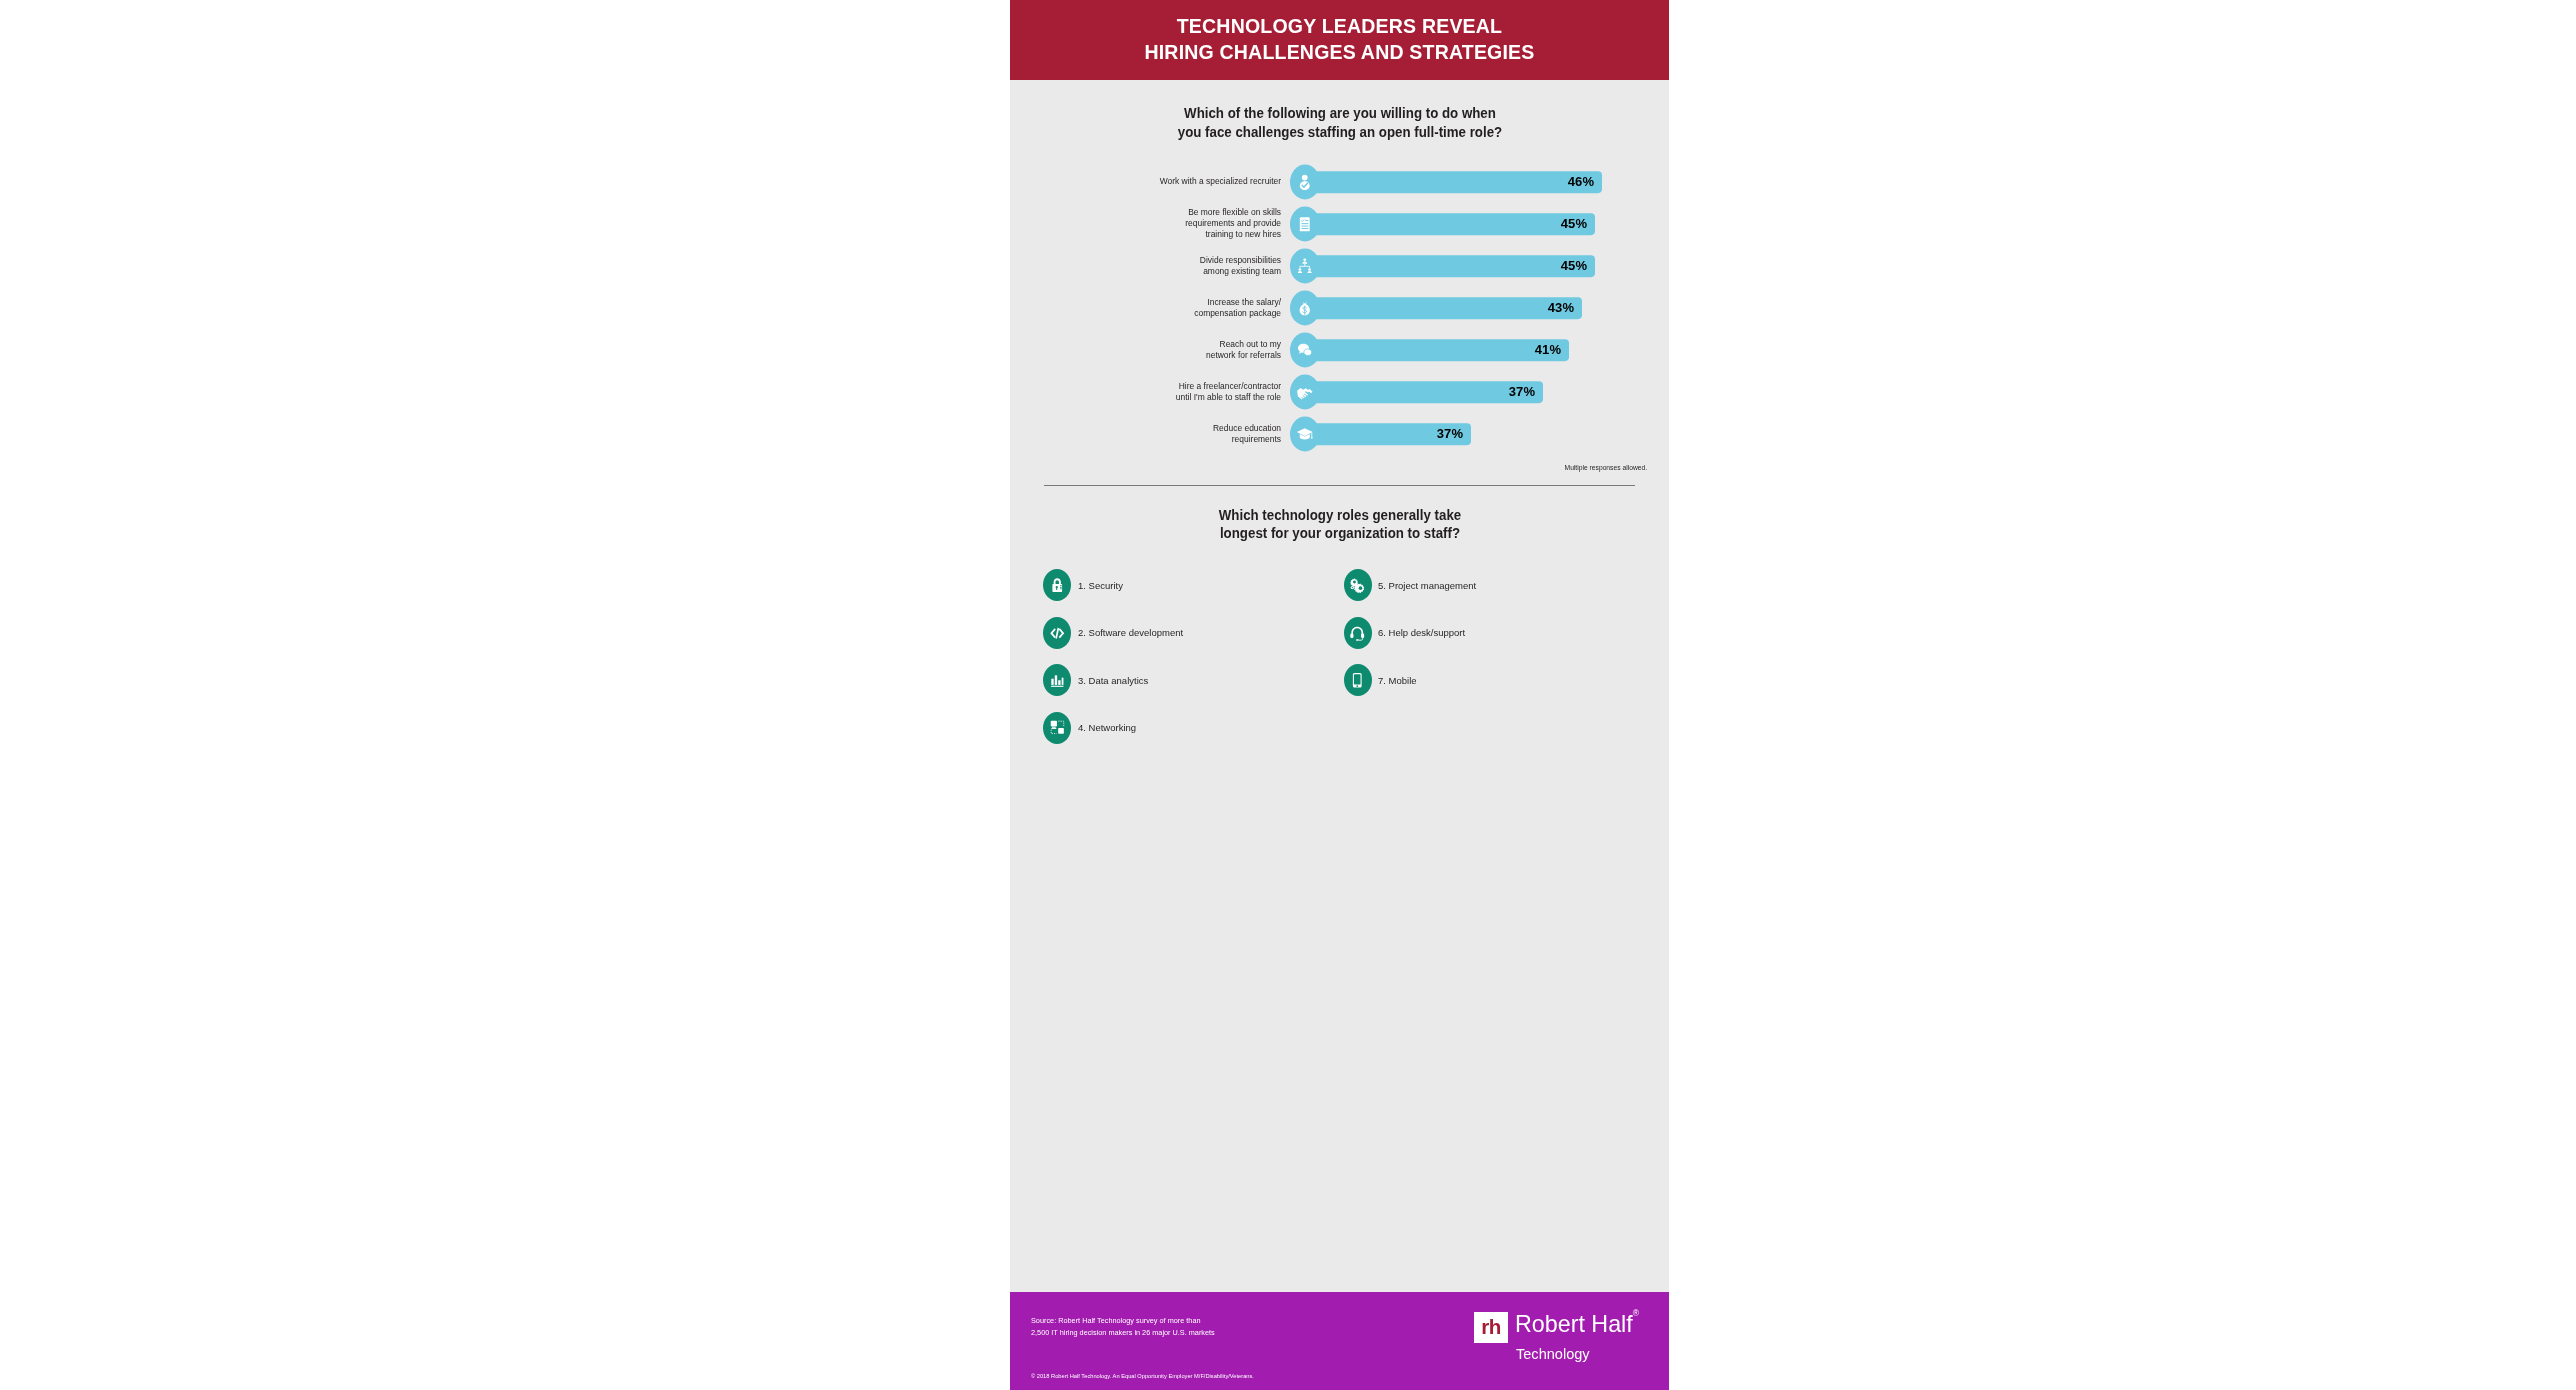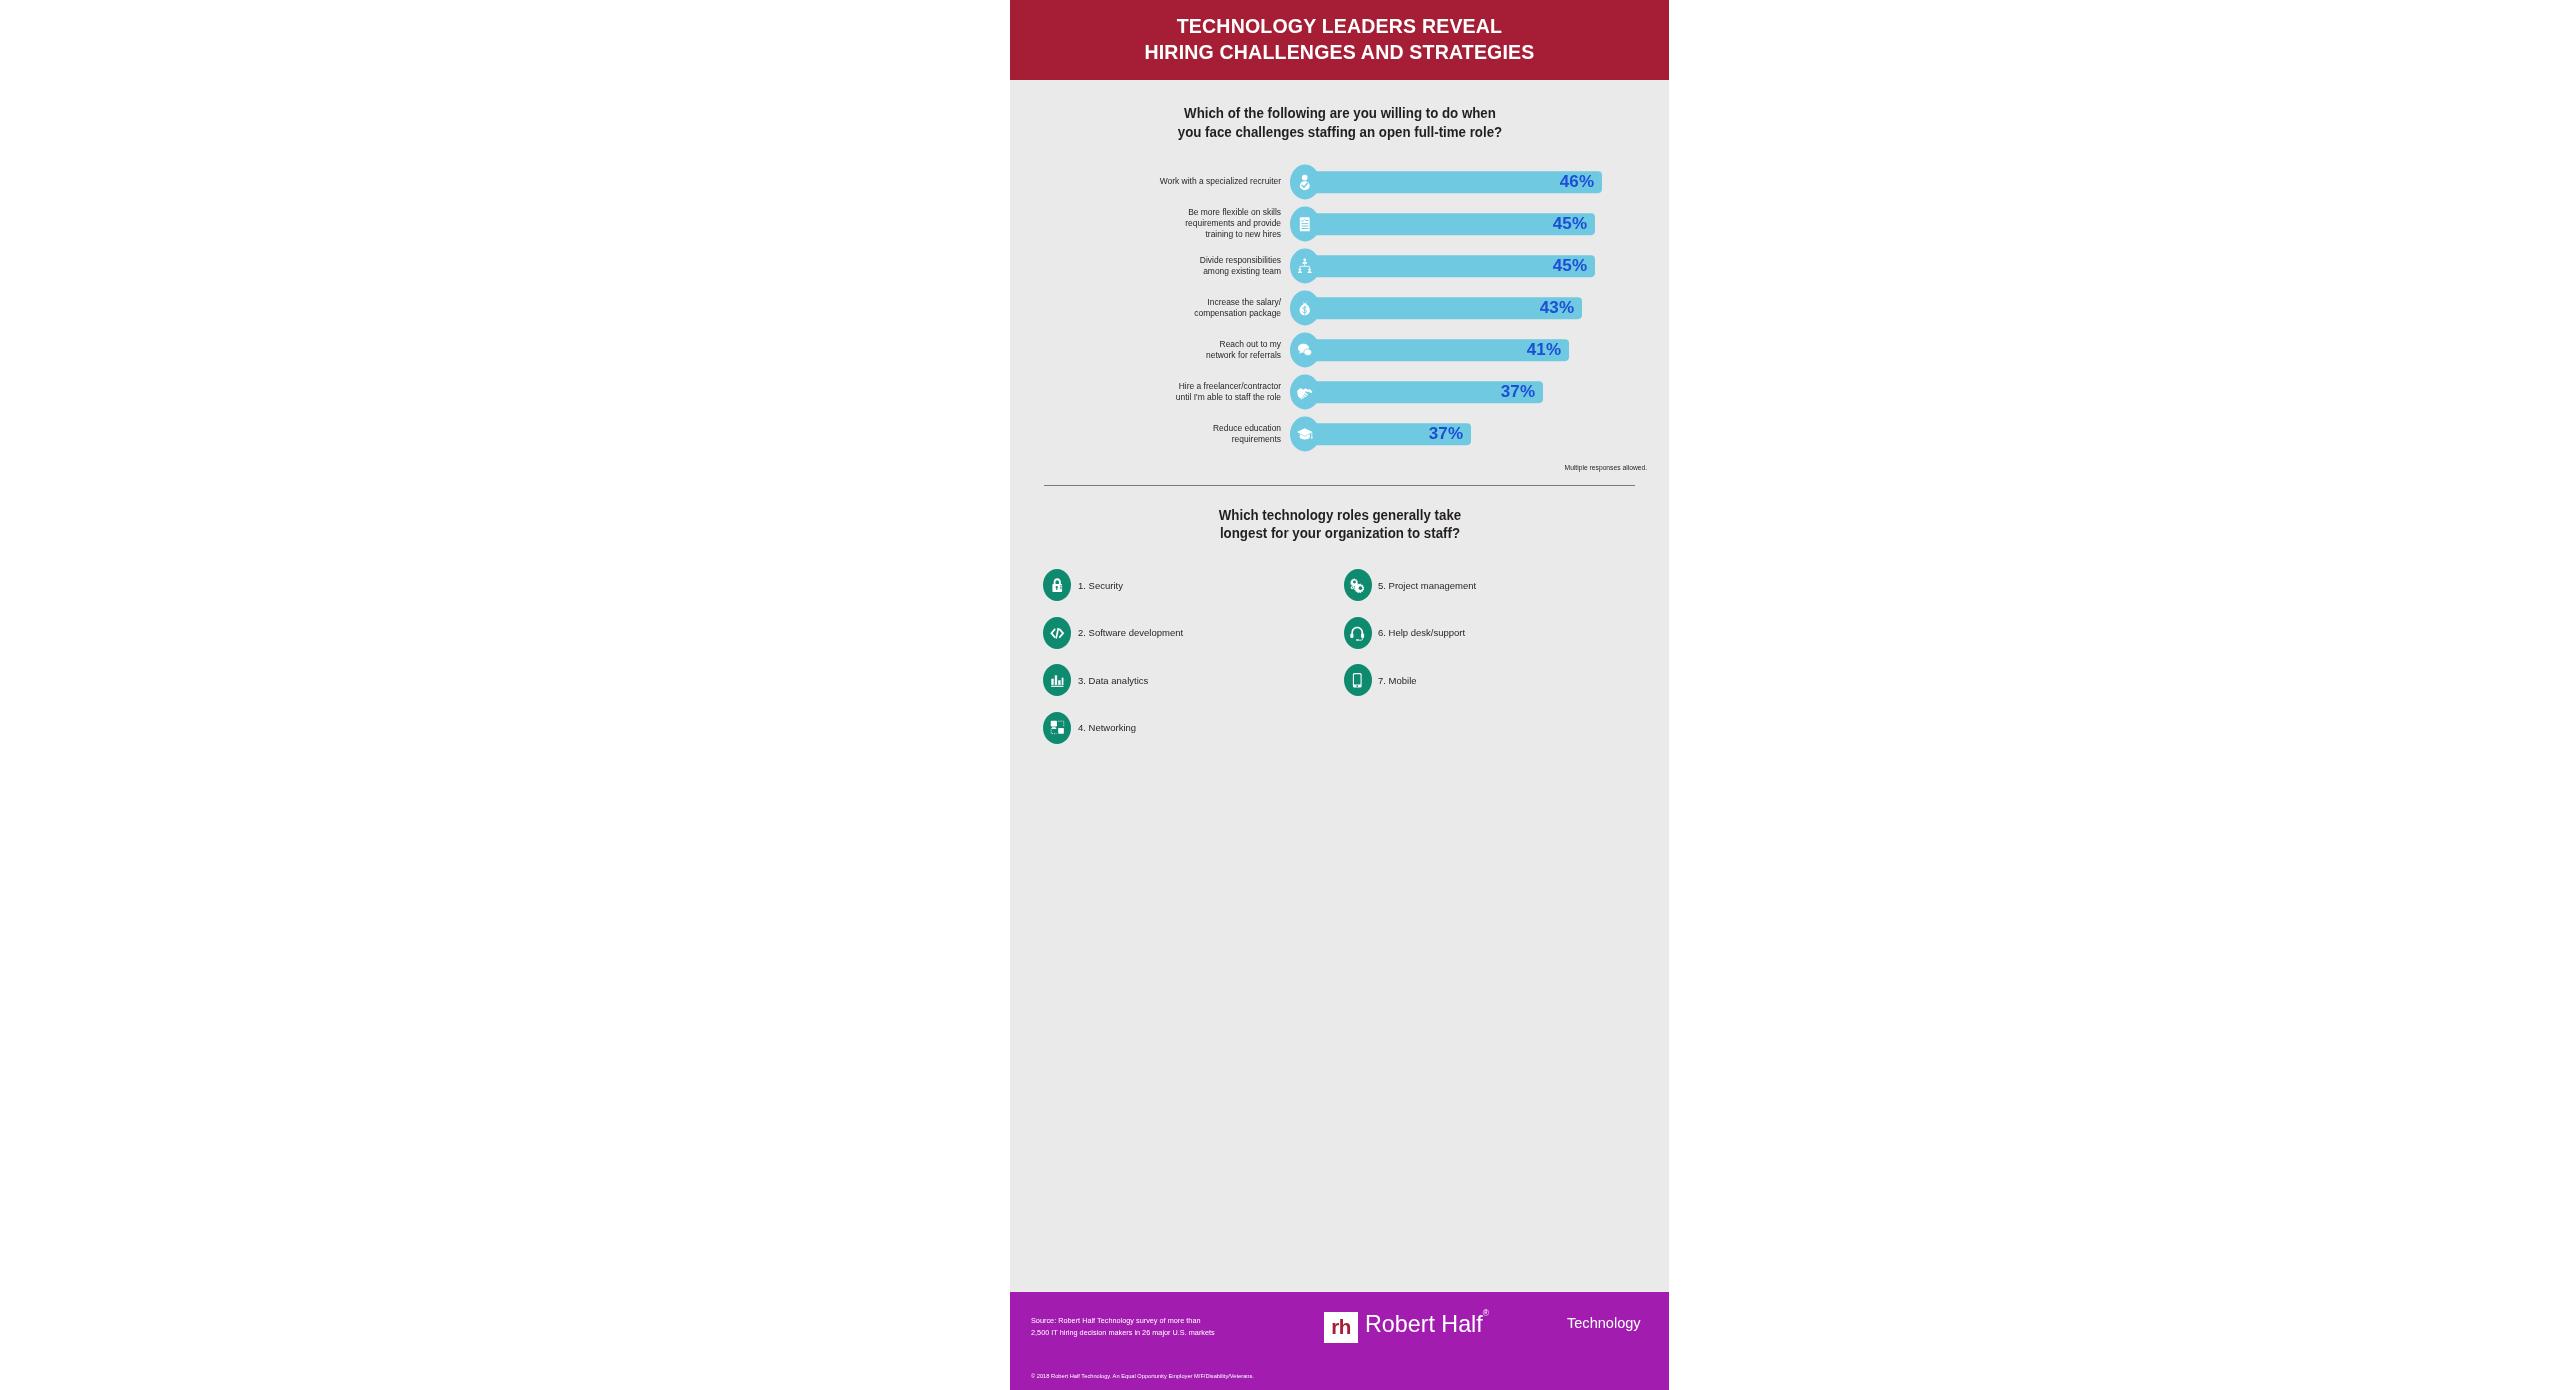--- a/index.html
+++ b/index.html
@@ -79,22 +79,22 @@
     height:21.6px;
     background:#6fc9e0;
     border-radius:4.1px;
     display:flex;
     align-items:center;
     justify-content:flex-end;
     padding-right:7.2px;
     box-sizing:border-box;
   }
   .bar-value{
-    color:#1d4ed8;
-    font-size:17px;
+    color:#000000;
+    font-size:13px;
     font-weight:bold;
     letter-spacing:0.2px;
   }
   .bar-icon{
     position:absolute;
     left:0;top:50%;
     transform:translateY(-50%);
     width:30px;height:35px;
     border-radius:50%;
     background:#6fc9e0;
@@ -183,23 +183,22 @@
     left:20.6px;bottom:11.3px;
     color:#ffffff;
     font-size:6px;
     transform:scaleX(0.95);
     transform-origin:left bottom;
   }
   .logo{
     position:absolute;
     right:26px;top:19.6px;
     display:flex;
-    flex-direction:row;
+    flex-direction:column;
     align-items:flex-start;
-    gap:32px;
   }
   .logo-top{display:flex;align-items:flex-start;}
   .logo-mark{
     width:34px;height:31px;
     background:#ffffff;
     display:flex;align-items:center;justify-content:center;
     flex:0 0 auto;
   }
   .logo-mark-txt{
     color:#a61e35;

